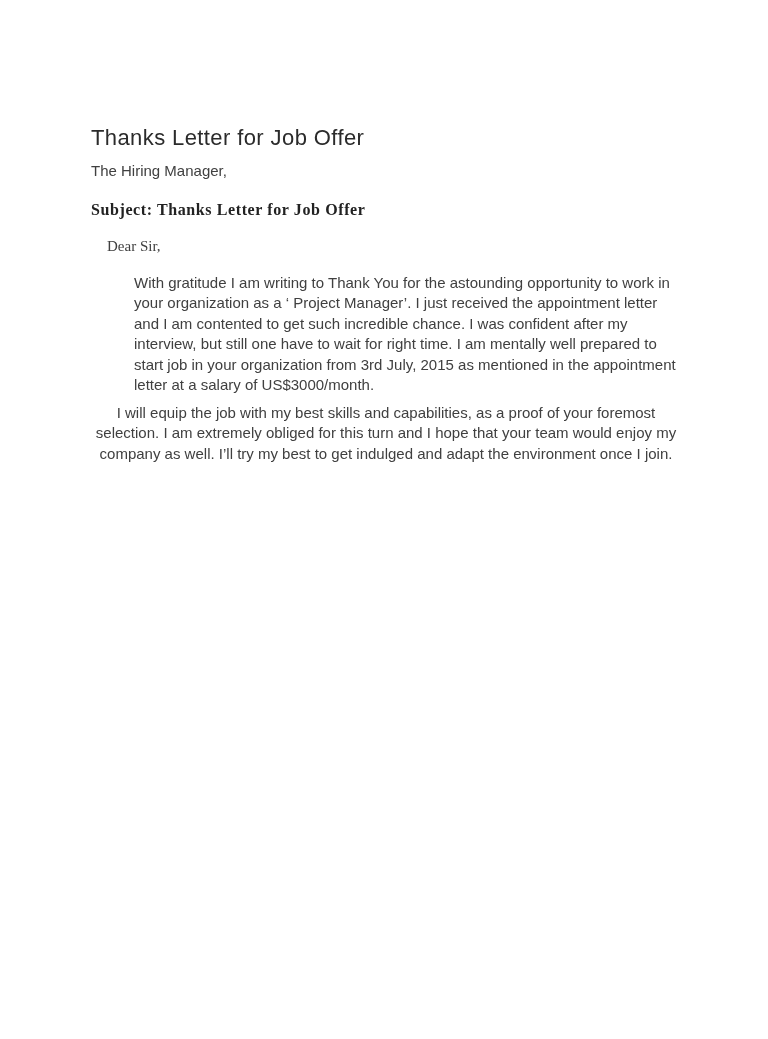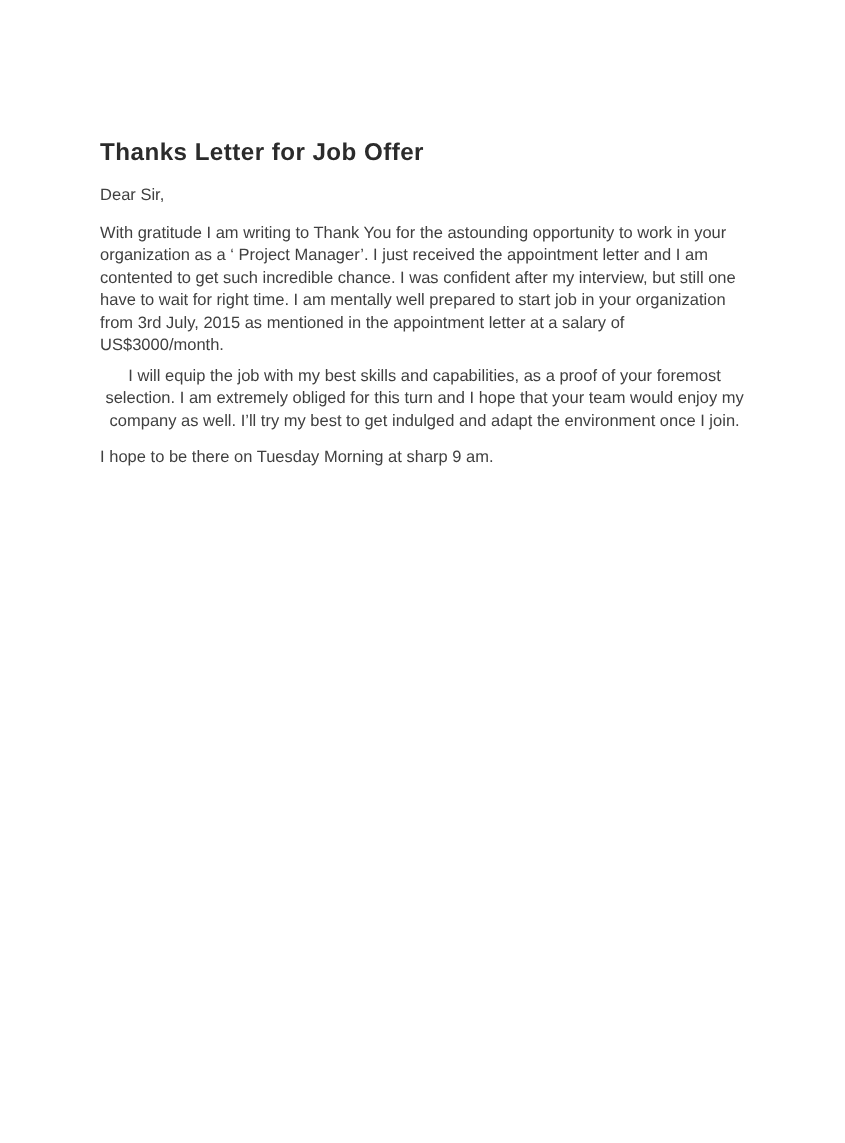--- a/index.html
+++ b/index.html
@@ -15,21 +15,21 @@
     overflow: hidden;
   }
   .letter {
     position: absolute;
     left: 91px;
     top: 126px;
     width: 590px;
   }
   .letter-title {
     font-size: 22px;
-    font-weight: bold;
+    font-weight: normal;
     letter-spacing: 0.4px;
     color: #2b2b2b;
     line-height: 24px;
     margin: 0 0 11px 0;
   }
   .body-text {
     font-size: 15px;
     line-height: 20.5px;
     color: #404040;
   }
@@ -45,50 +45,52 @@
   .subject-line {
     font-family: "Liberation Serif", serif;
     font-size: 16px;
     font-weight: bold;
     letter-spacing: 0.6px;
     color: #222222;
     line-height: 20.5px;
     margin: 0;
   }
   .salutation {
-    margin: 0;
+    margin: 16px;
+    font-family: Liberation Serif, serif;
   }
   p.para {
     margin: 0 0 12px 0;
   }
-  p.para-1 { margin-bottom: 7px; }
+  p.para-1 { margin-bottom: 7px; margin-left: 43px; }
   p.para-2 { margin-bottom: 13px; text-align: center; }
   p.para-3 { margin-bottom: 14px; }
   .closing {
     margin: 0 0 22px 0;
   }
   .signature-block p {
     margin: 0;
   }
 </style>
 </head>
 <body>
 
 <div class="letter">
 
   <h1 class="letter-title">Thanks Letter for Job Offer</h1>
 
   <div class="recipient-block body-text">
+    <p>The Hiring Manager,</p>
   </div>
 
   <div class="subject-block body-text">
+    <p class="subject-line">Subject: Thanks Letter for Job Offer</p>
     <p class="salutation">Dear Sir,</p>
   </div>
 
   <p class="para para-1 body-text">With gratitude I am writing to Thank You for the astounding opportunity to work in your organization as a ‘ Project Manager’. I just received the appointment letter and I am contented to get such incredible chance. I was confident after my interview, but still one have to wait for right time. I am mentally well prepared to start job in your organization from 3rd July, 2015 as mentioned in the appointment letter at a salary of US$3000/month.</p>
 
   <p class="para para-2 body-text">I will equip the job with my best skills and capabilities, as a proof of your foremost selection. I am extremely obliged for this turn and I hope that your team would enjoy my company as well. I’ll try my best to get indulged and adapt the environment once I join.</p>
 
-  <p class="para para-3 body-text">I hope to be there on Tuesday Morning at sharp 9 am.</p>
 
 
 
 </div>
 
 </body></html>

